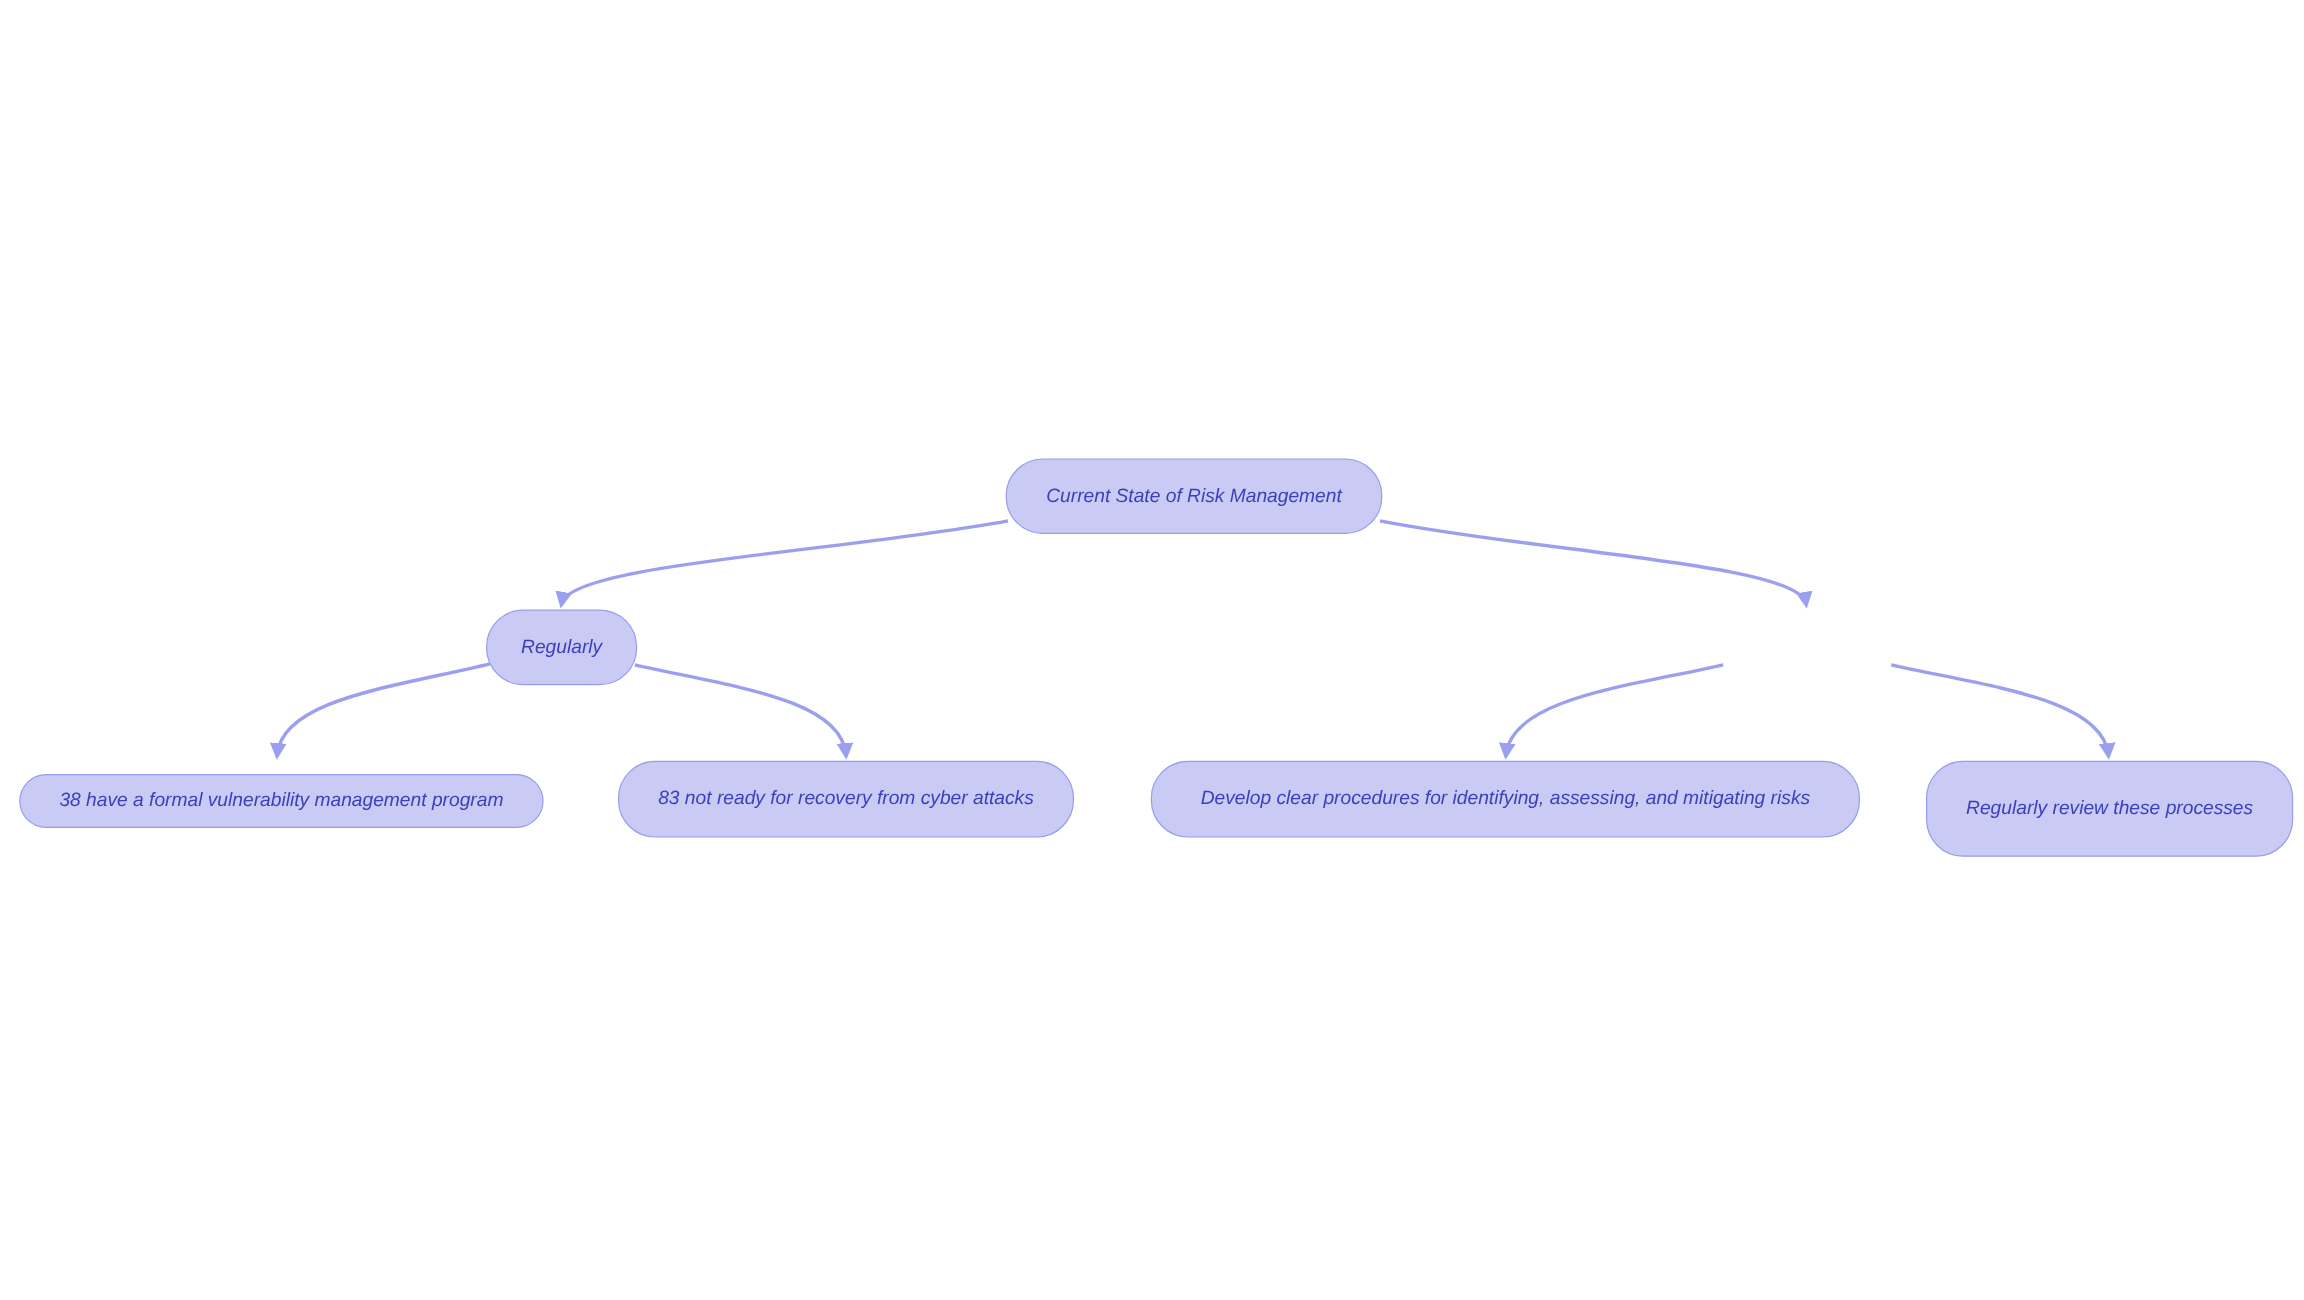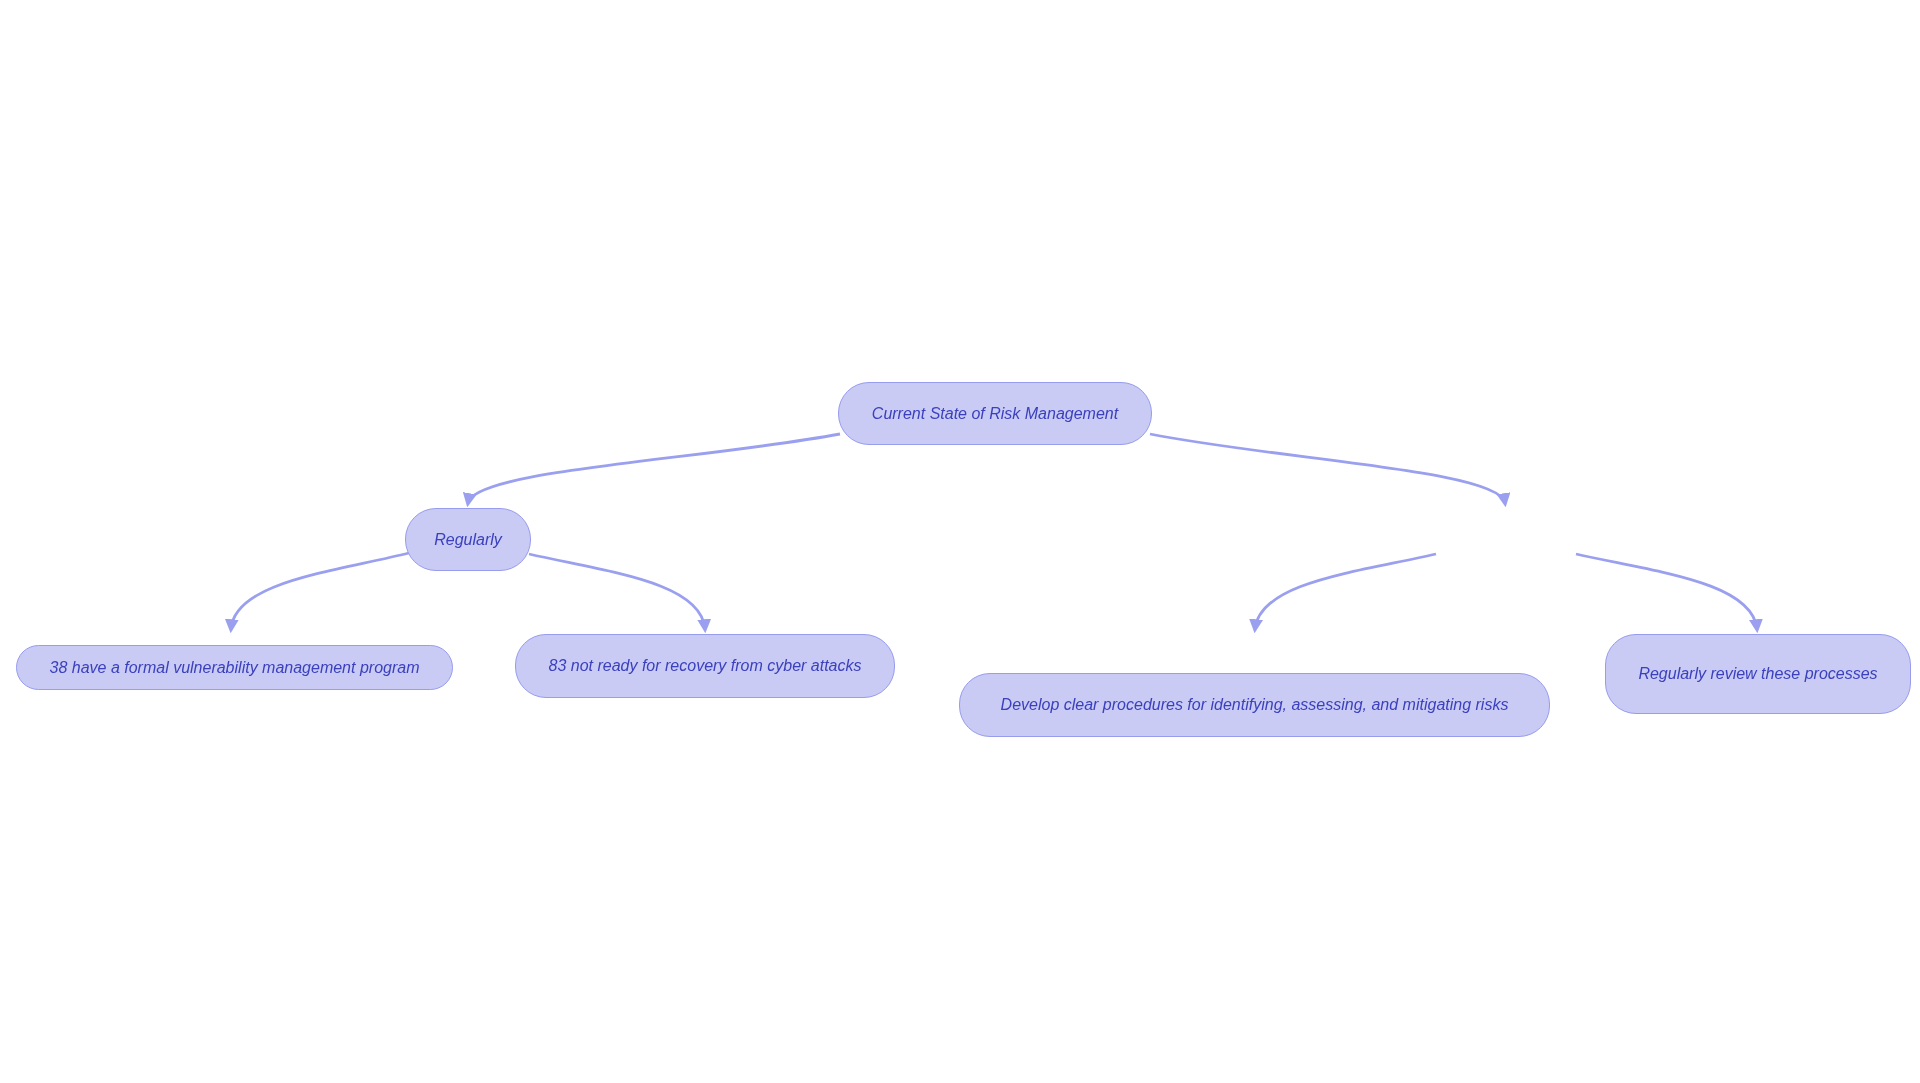--- a/index.html
+++ b/index.html
@@ -25,21 +25,21 @@
     color:var(--text-color);
     font-size:16px;line-height:1.25;
     padding:0 18px;
   }
   
   .n-root        {left:838px;  top:382px; width:314px; height:63px;}
   .n-statistics  {left:405px;  top:508px; width:126px; height:63px;}
   .n-action      {left:1433px; top:508px; width:146px; height:63px;}
   .n-leaf1       {left:16px;   top:634px; width:437px; height:45px;margin-top:11px;}
   .n-leaf2       {left:515px;  top:634px; width:380px; height:64px;}
-  .n-leaf3       {left:959px;  top:634px; width:591px; height:64px;margin-top:39px;}
+  .n-leaf3       {left:959px;  top:634px; width:591px; height:64px;}
   .n-leaf4       {left:1605px; top:634px; width:306px; height:80px;}
 </style>
 </head>
 <body>
 
 <div id="diagram">
 
   <svg id="edges" viewBox="0 0 1920 1083" xmlns="http://www.w3.org/2000/svg">
     <defs>
       <marker id="arrow" viewBox="0 0 10 10" refX="7" refY="5" markerWidth="5" markerHeight="5" markerUnits="strokeWidth" orient="auto">

